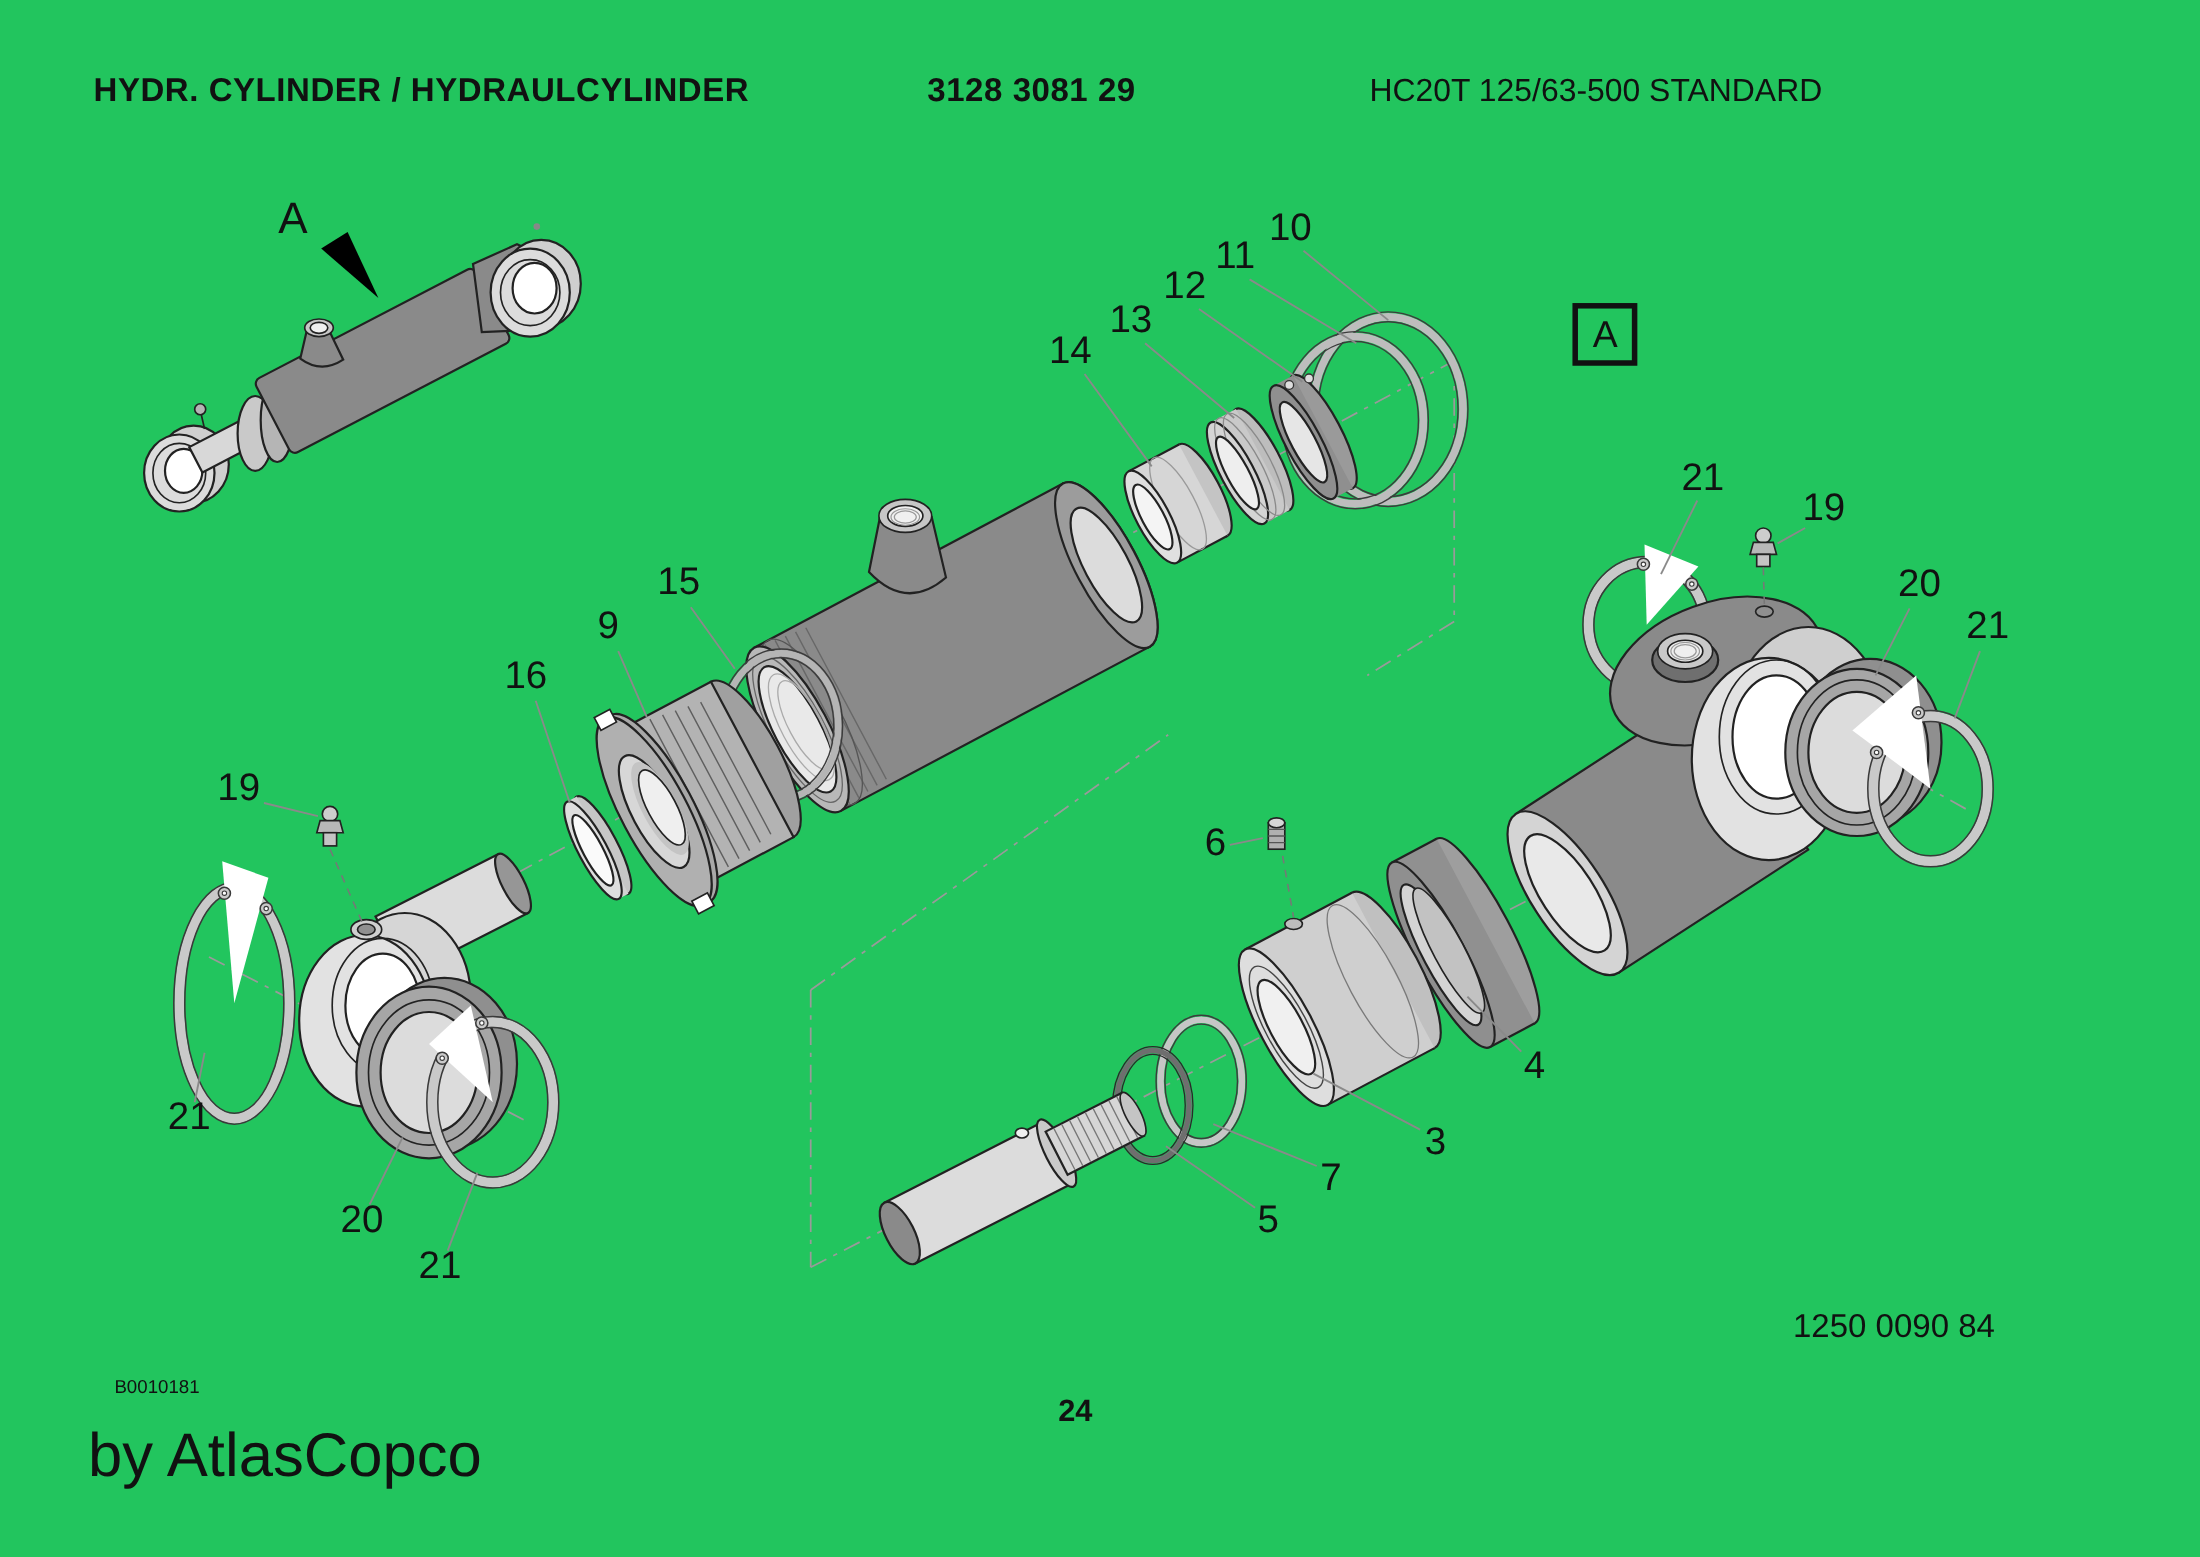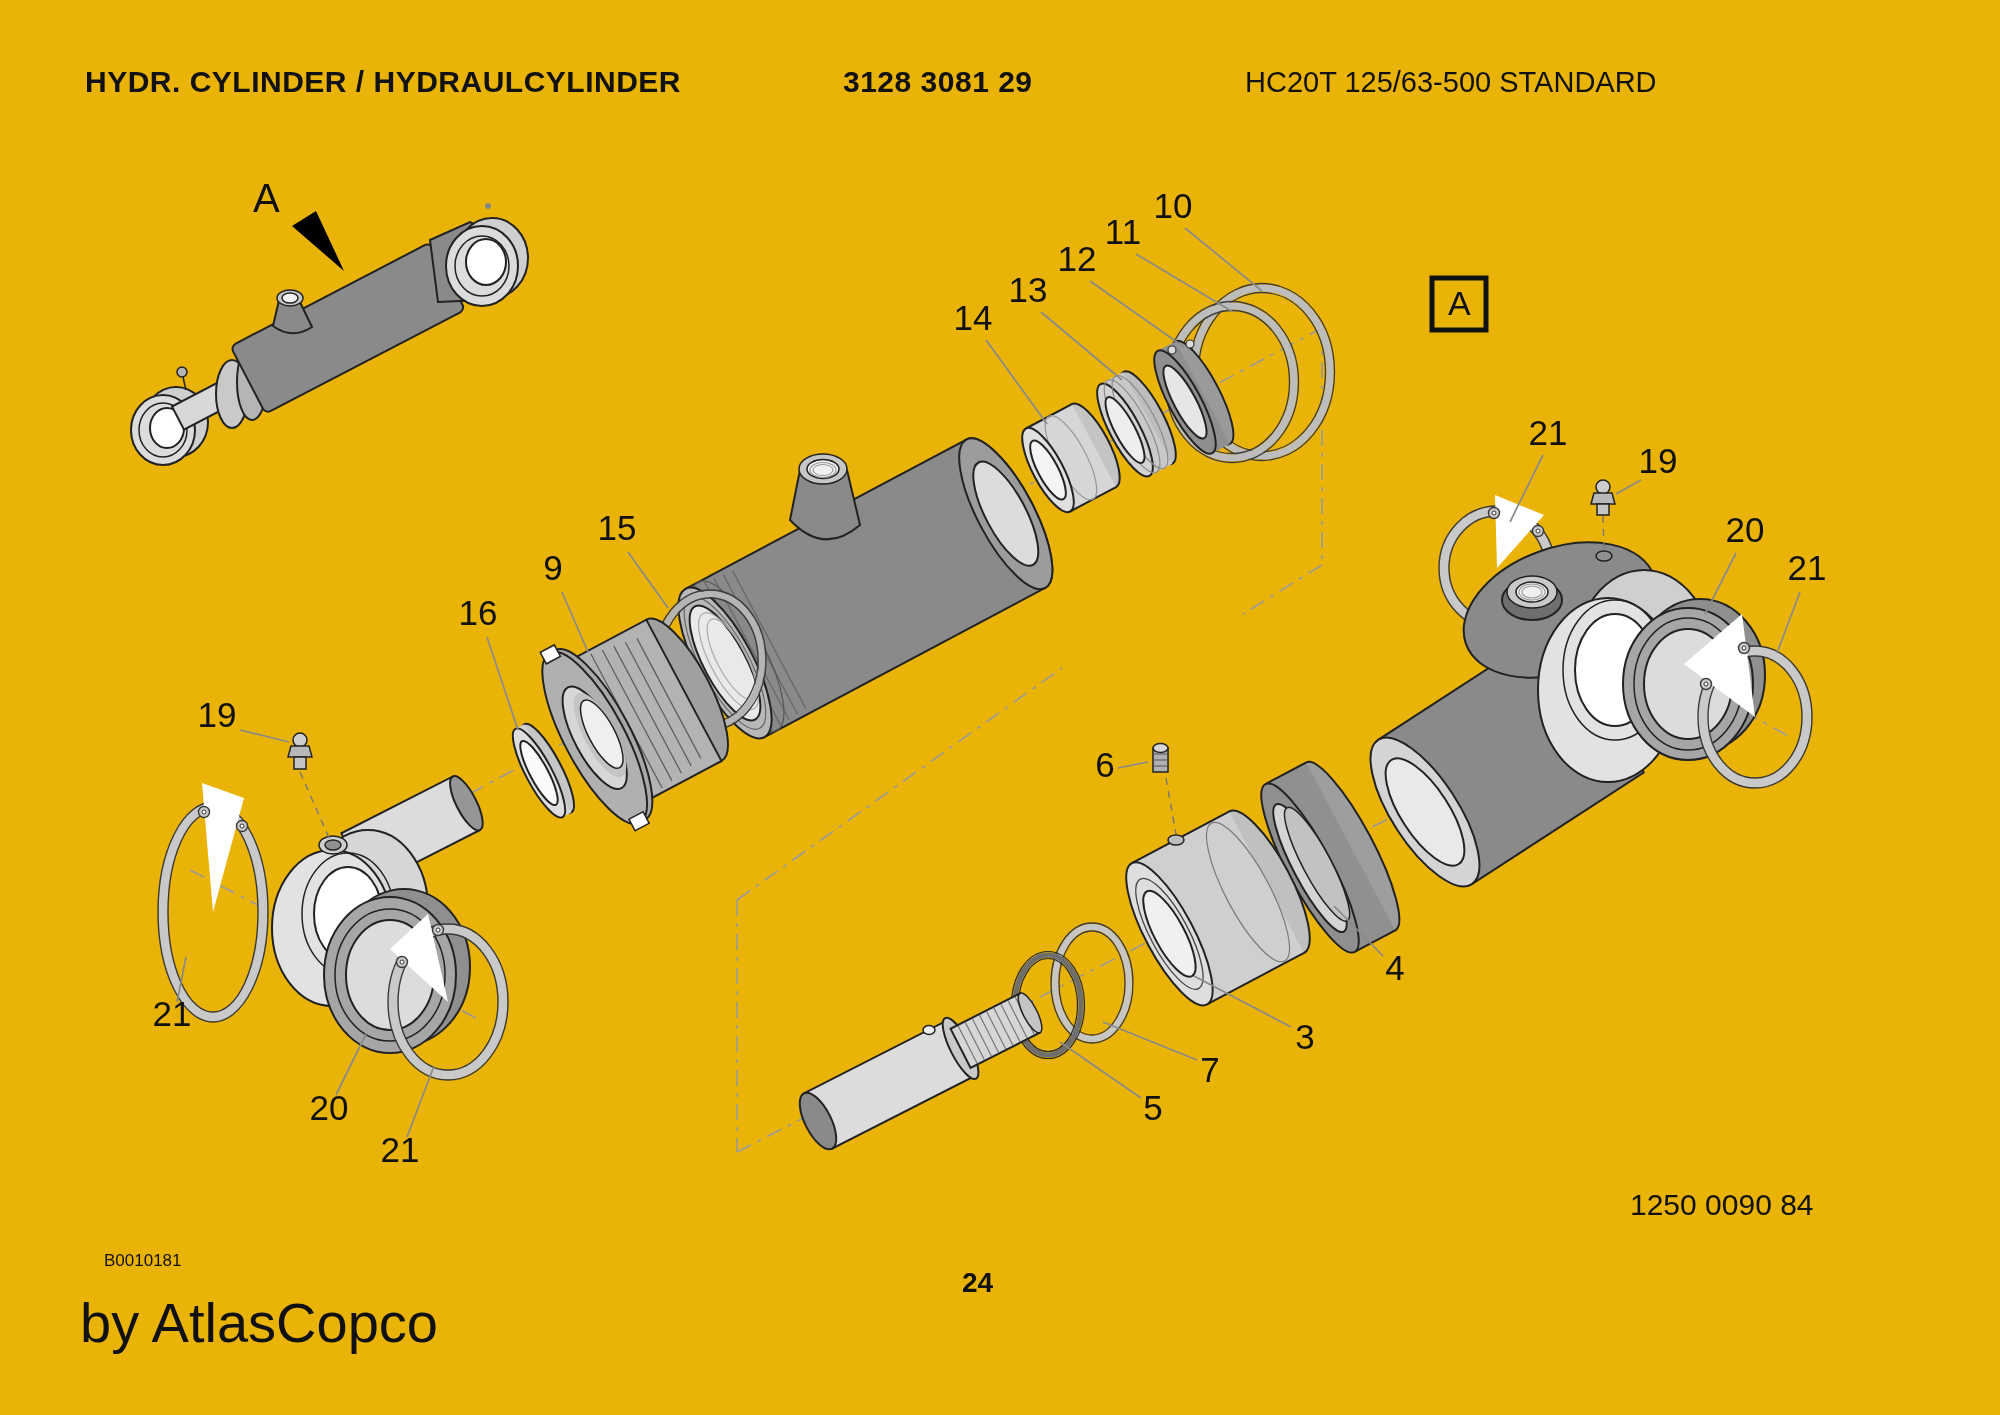--- a/index.html
+++ b/index.html
@@ -1,16 +1,16 @@
 <!DOCTYPE html>
 <html><head>
 <meta charset="utf-8">
 <style>
   html,body{margin:0;padding:0;background:#ffffff;}
-  .page{position:relative;width:2000px;height:1415px;background:#eab308;overflow:hidden;
+  .page{position:relative;width:2000px;height:1415px;background:#22c55e;overflow:hidden;
         font-family:"Liberation Sans", sans-serif;}
   svg{display:block}
   text{font-family:"Liberation Sans", sans-serif; fill:#111;}
   .hdr-bold{font-size:30px;font-weight:bold;letter-spacing:.5px;}
   .hdr-reg{font-size:29px;font-weight:normal;}
   .ftr-num{font-size:30px;}
   .ftr-code{font-size:17px;}
   .ftr-brand{font-size:56px;}
   .ftr-page{font-size:28px;font-weight:600;}
   .callout{font-size:35px;}

